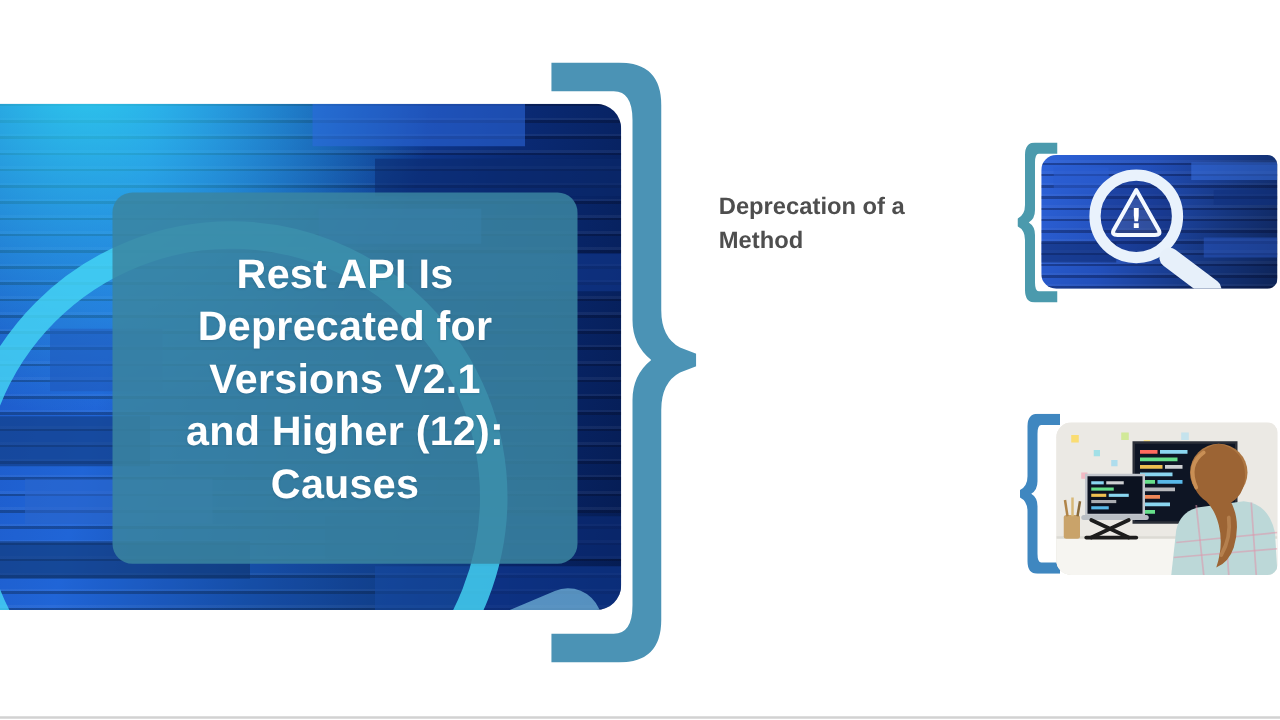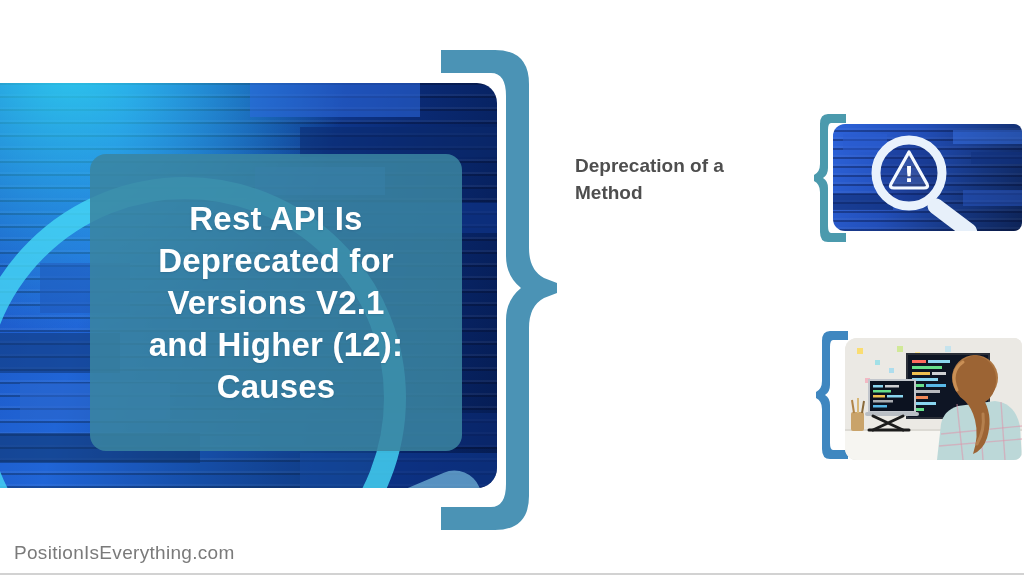--- a/index.html
+++ b/index.html
@@ -204,16 +204,15 @@
           <line x1="156" y1="64" x2="160" y2="122"></line>
         </g>
         <circle cx="130" cy="40" r="23" fill="#ad7642"></circle>
         <path d="M 130 17 Q 152 22 151 44 Q 150 58 140 64 Q 148 80 142 100 Q 138 112 128 116 Q 134 98 130 82 Q 127 70 120 63 Q 109 56 109 42 Q 109 22 130 17 Z" fill="#9c6434"></path>
         <path d="M 118 24 Q 104 34 112 52" fill="none" stroke="#c98f55" stroke-width="3" stroke-linecap="round"></path>
         <path d="M 138 76 Q 140 92 132 106" fill="none" stroke="#b5804e" stroke-width="3" stroke-linecap="round"></path>
       </g>
     </svg>
   </div>
 
-  <div class="footer-site">PositionIsEverything.com</div>
   <div class="bottom-divider"></div>
 
 </div>
 
 </body></html>

